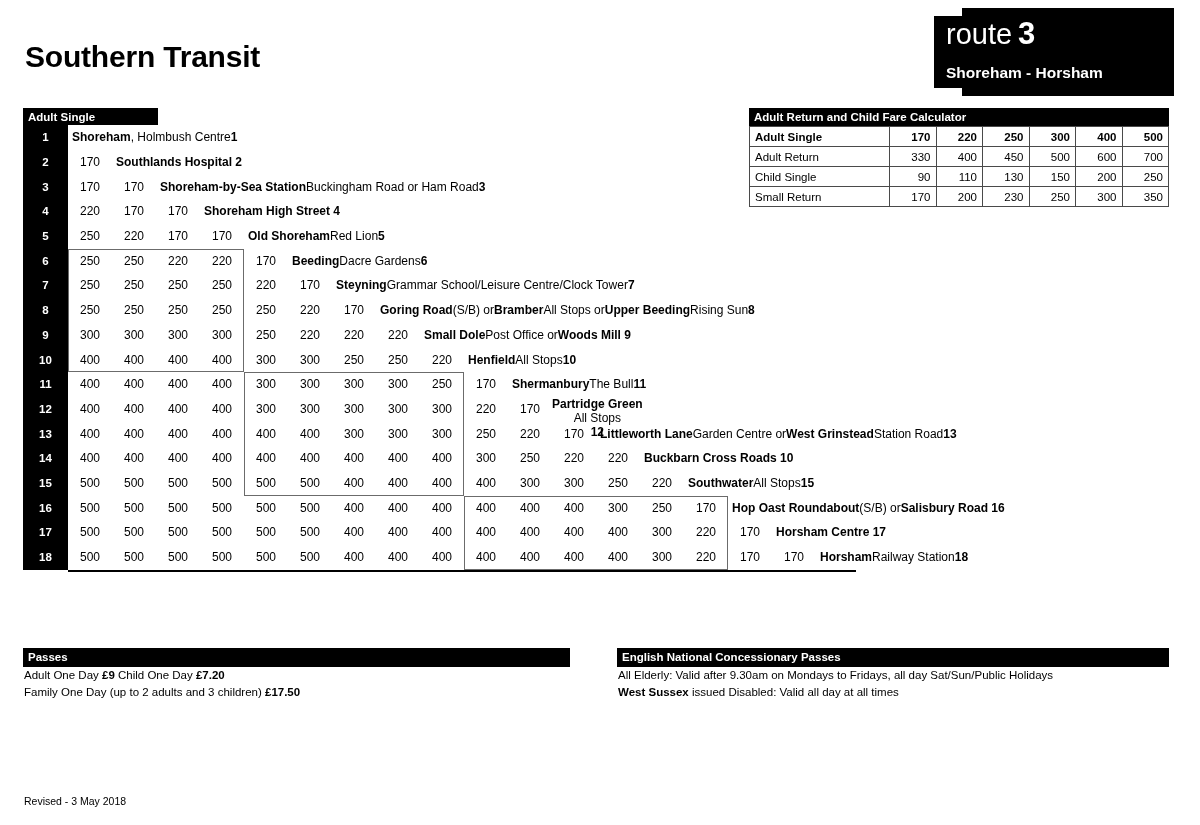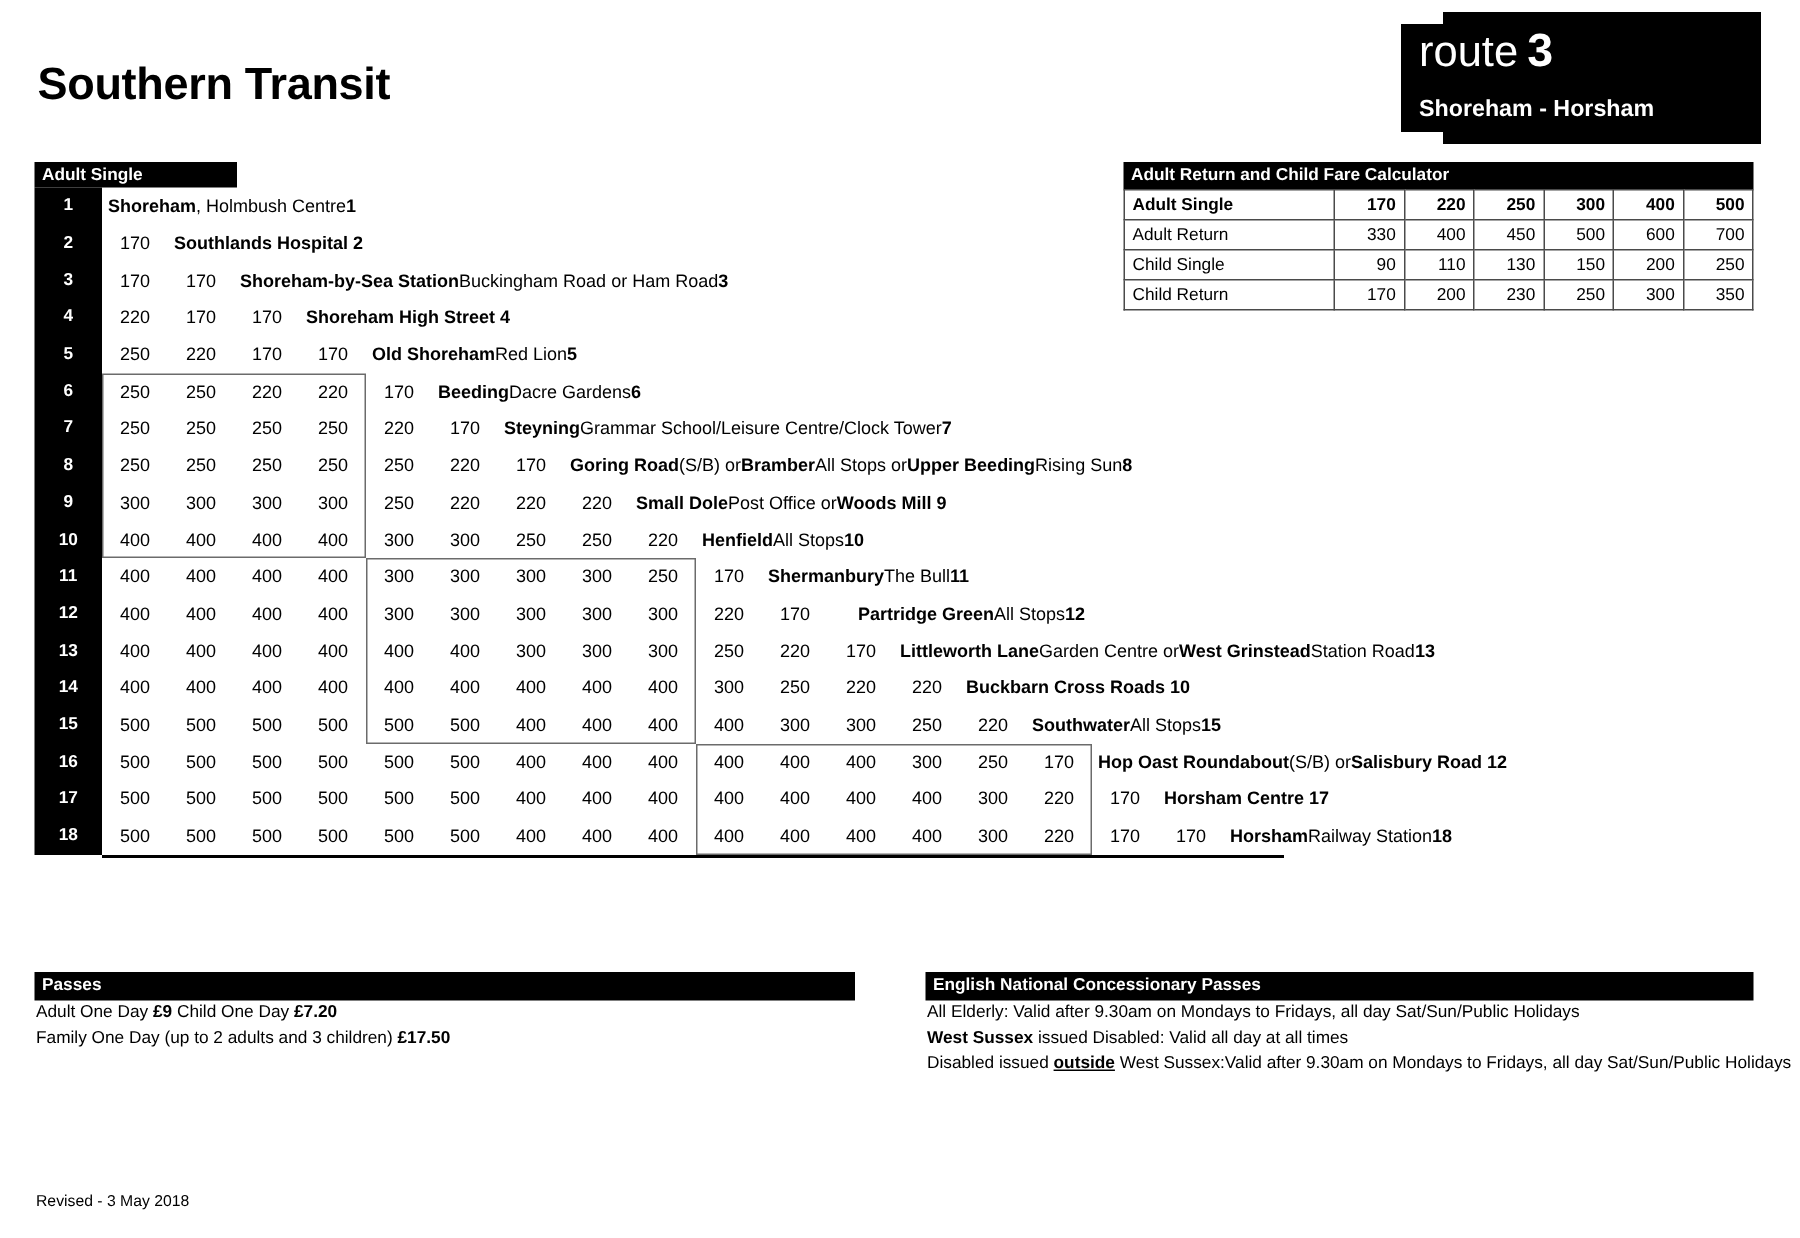--- a/index.html
+++ b/index.html
@@ -225,21 +225,21 @@
         <div class="fare-cell" style="left: 89px;">400</div>
         <div class="fare-cell" style="left: 133px;">400</div>
         <div class="fare-cell" style="left: 177px;">400</div>
         <div class="fare-cell" style="left: 221px;">300</div>
         <div class="fare-cell" style="left: 265px;">300</div>
         <div class="fare-cell" style="left: 309px;">300</div>
         <div class="fare-cell" style="left: 353px;">300</div>
         <div class="fare-cell" style="left: 397px;">300</div>
         <div class="fare-cell" style="left: 441px;">220</div>
         <div class="fare-cell" style="left: 485px;">170</div>
-        <div class="fare-name" style="left: 545px;"><b>Partridge Green</b> All Stops <b>12</b></div>
+        <div class="fare-name" style="left: 525px; flex-direction: column;"><b>Partridge Green</b> All Stops <b>12</b></div>
       </div>
       <div class="fare-row">
         <div class="fare-rownum">13</div>
         <div class="fare-cell" style="left: 45px;">400</div>
         <div class="fare-cell" style="left: 89px;">400</div>
         <div class="fare-cell" style="left: 133px;">400</div>
         <div class="fare-cell" style="left: 177px;">400</div>
         <div class="fare-cell" style="left: 221px;">400</div>
         <div class="fare-cell" style="left: 265px;">400</div>
         <div class="fare-cell" style="left: 309px;">300</div>
@@ -297,21 +297,21 @@
         <div class="fare-cell" style="left: 265px;">500</div>
         <div class="fare-cell" style="left: 309px;">400</div>
         <div class="fare-cell" style="left: 353px;">400</div>
         <div class="fare-cell" style="left: 397px;">400</div>
         <div class="fare-cell" style="left: 441px;">400</div>
         <div class="fare-cell" style="left: 485px;">400</div>
         <div class="fare-cell" style="left: 529px;">400</div>
         <div class="fare-cell" style="left: 573px;">300</div>
         <div class="fare-cell" style="left: 617px;">250</div>
         <div class="fare-cell" style="left: 661px;">170</div>
-        <div class="fare-name" style="left: 705px;"><b>Hop Oast Roundabout</b> (S/B) or <b>Salisbury Road 12</b></div>
+        <div class="fare-name" style="left: 705px;"><b>Hop Oast Roundabout</b> (S/B) or <b>Salisbury Road 16</b></div>
       </div>
       <div class="fare-row">
         <div class="fare-rownum">17</div>
         <div class="fare-cell" style="left: 45px;">500</div>
         <div class="fare-cell" style="left: 89px;">500</div>
         <div class="fare-cell" style="left: 133px;">500</div>
         <div class="fare-cell" style="left: 177px;">500</div>
         <div class="fare-cell" style="left: 221px;">500</div>
         <div class="fare-cell" style="left: 265px;">500</div>
         <div class="fare-cell" style="left: 309px;">400</div>
@@ -381,21 +381,21 @@
         <tr>
           <td class="label">Child Single</td>
           <td class="num">90</td>
           <td class="num">110</td>
           <td class="num">130</td>
           <td class="num">150</td>
           <td class="num">200</td>
           <td class="num">250</td>
         </tr>
         <tr>
-          <td class="label">Child Return</td>
+          <td class="label">Small Return</td>
           <td class="num">170</td>
           <td class="num">200</td>
           <td class="num">230</td>
           <td class="num">250</td>
           <td class="num">300</td>
           <td class="num">350</td>
         </tr>
       </tbody>
   </table>
 </div>
@@ -406,17 +406,16 @@
       <div class="note-line">Adult One Day <b>£9</b>  Child One Day <b>£7.20</b></div>
       <div class="note-line">Family One Day (up to 2 adults and 3 children) <b>£17.50</b></div>
     </div>
 </div>
 
 <div id="enc-block" class="note-block">
   <div class="black-header">English National Concessionary Passes</div>
   <div id="enc-lines">
       <div class="note-line">All Elderly: Valid after 9.30am on Mondays to Fridays, all day Sat/Sun/Public Holidays</div>
       <div class="note-line"><b>West Sussex</b> issued Disabled: Valid all day at all times</div>
-      <div class="note-line">Disabled issued <u>outside</u> West Sussex:Valid after 9.30am on Mondays to Fridays, all day Sat/Sun/Public Holidays</div>
     </div>
 </div>
 
 <div id="footer-revised">Revised - 3 May 2018</div>
 
 </body></html>

